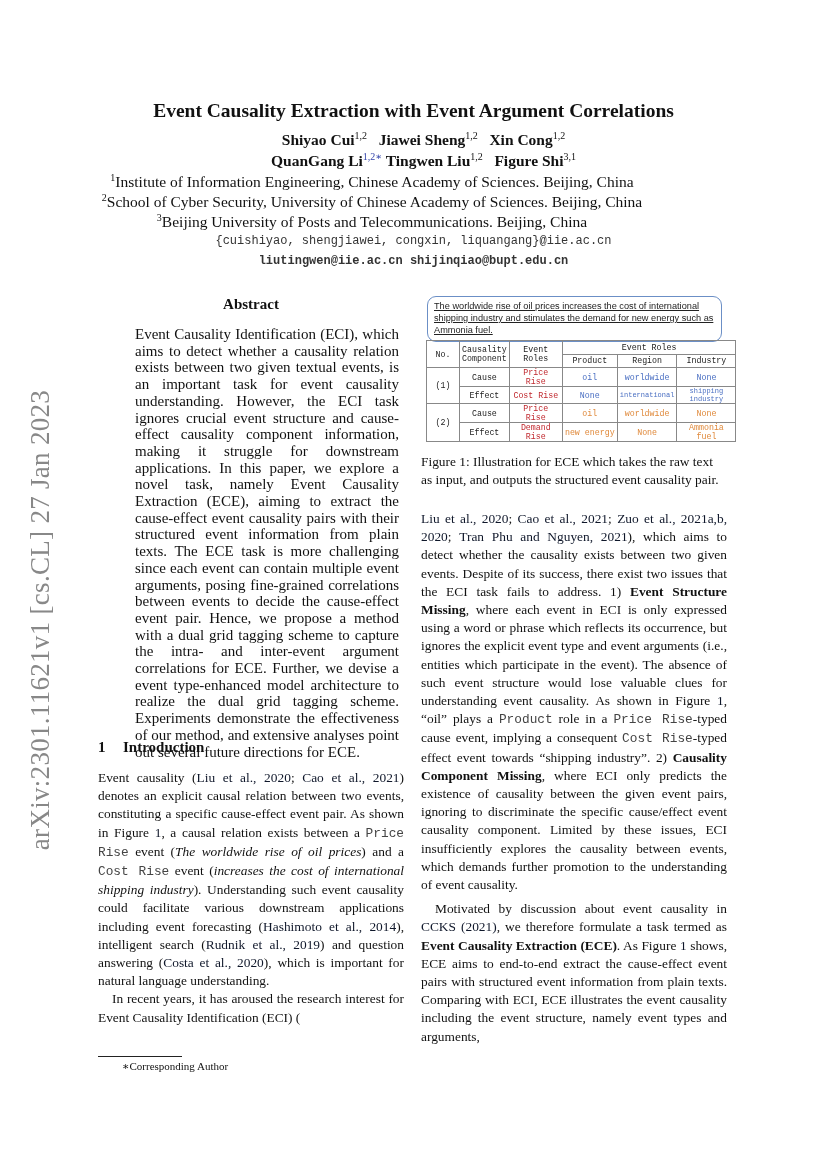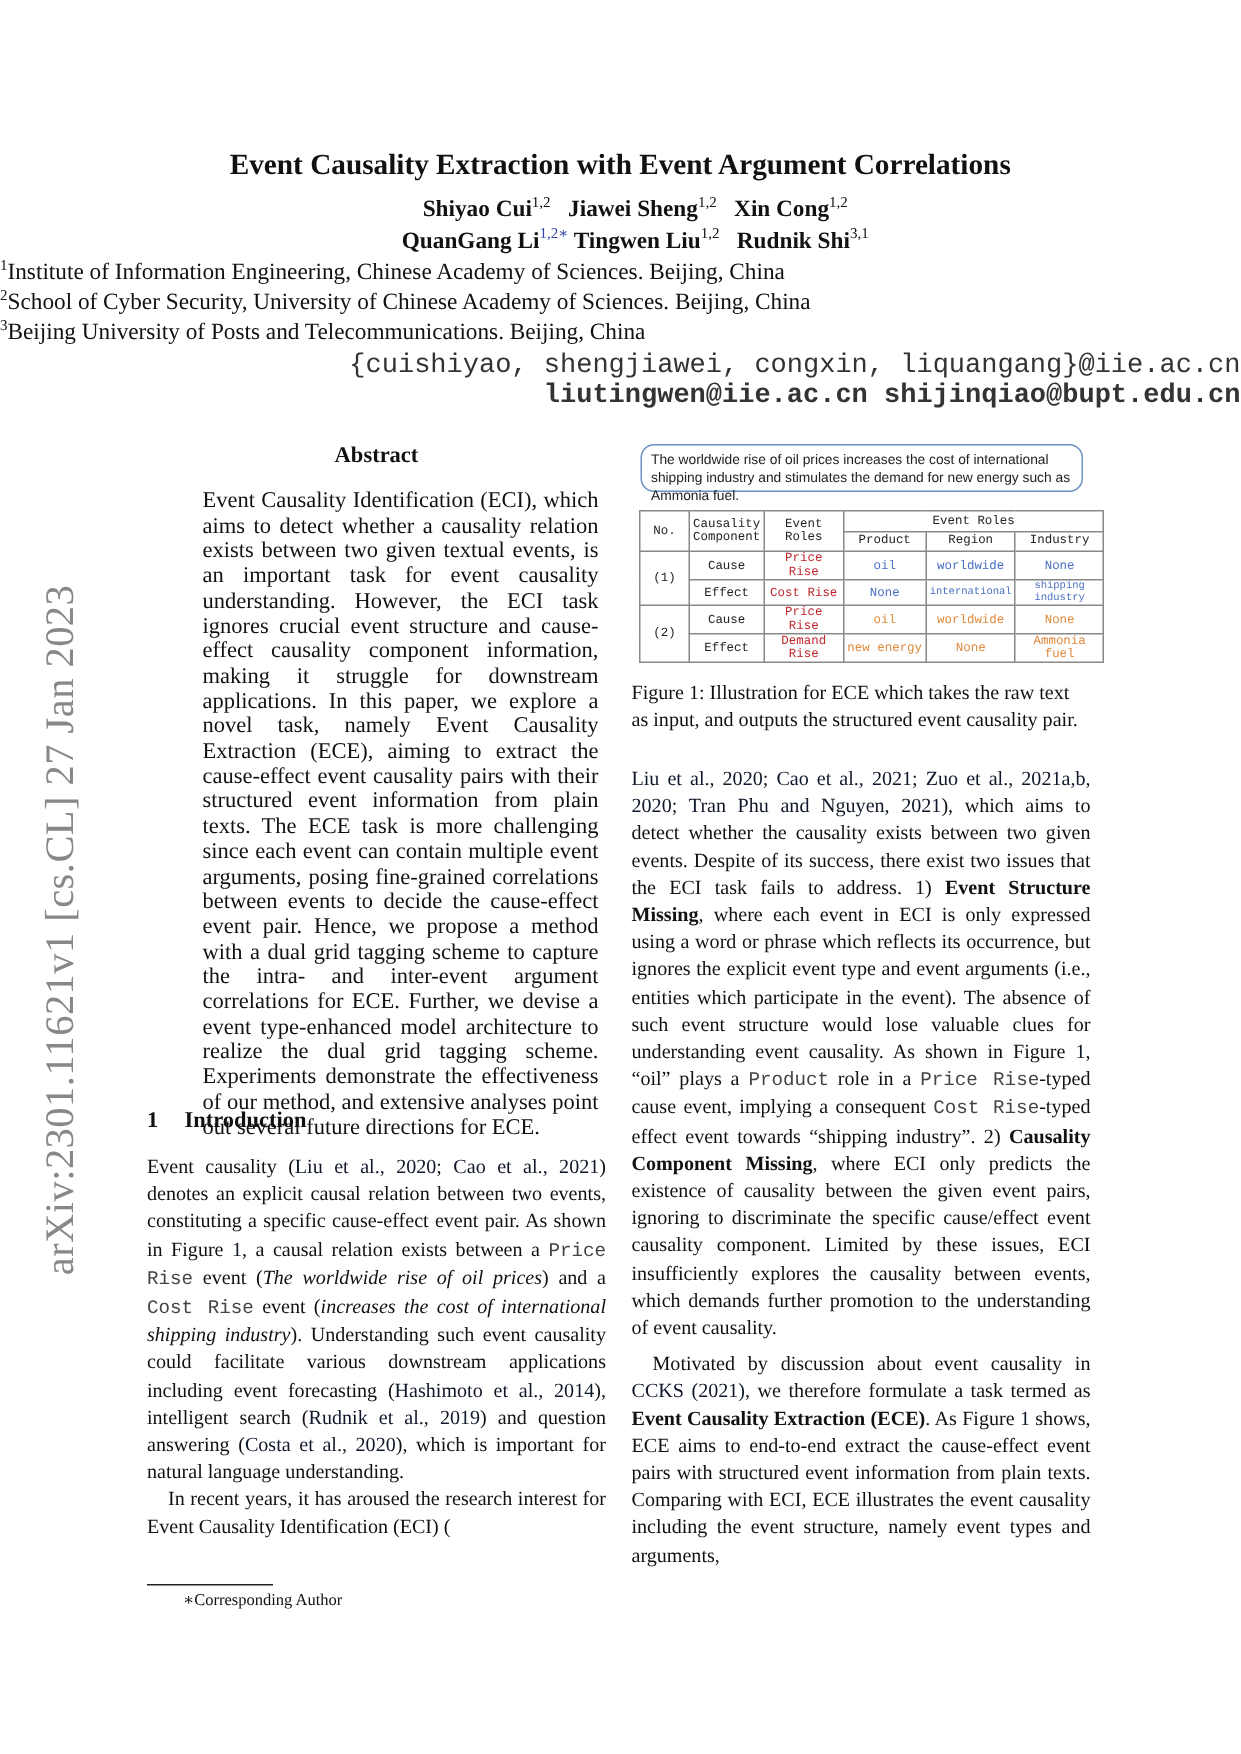--- a/index.html
+++ b/index.html
@@ -1,40 +1,40 @@
 <!DOCTYPE html>
 <html><head>
 <meta charset="utf-8">
 <style>
   html, body { margin: 0; padding: 0; background: #ffffff; }
   body { width: 827px; height: 1169px; position: relative; overflow: hidden;
          font-family: "Liberation Serif", "DejaVu Serif", serif; color: #111; }
   .abs { position: absolute; }
   .title { left: 0; width: 827px; top: 100px; text-align: center; font-weight: bold; font-size: 19.5px; }
   .authors { left: 0; width: 827px; text-align: center; font-weight: bold; font-size: 15.5px; padding-left: 10px; }
-  .affil { left: 0; width: 744px; text-align: left; font-size: 15.5px; }
-  .email { left: 0; width: 827px; text-align: right; font-family: "Liberation Mono", "DejaVu Sans Mono", monospace; font-size: 18px; color: #333; }
+  .affil { left: 0; width: 744px; text-align: center; font-size: 15.5px; }
+  .email { left: 0; width: 827px; text-align: center; font-family: "Liberation Mono", "DejaVu Sans Mono", monospace; font-size: 12px; color: #333; }
   sup { font-size: 10px; font-weight: normal; }
   .side { left: 20px; top: 360px; width: 40px; height: 520px; }
   .side span { position: absolute; left: 50%; top: 50%; transform: translate(-50%,-50%) rotate(-90deg);
                white-space: nowrap; font-size: 27px; color: #888; letter-spacing: 0.3px; }
   .col { width: 306px; font-size: 13.4px; line-height: 18.2px; text-align: justify; }
   .col p { margin: 0; }
   .left { left: 98px; }
   .right { left: 421px; }
   .abs-head { font-weight: bold; font-size: 15px; text-align: center; width: 306px; left: 98px; top: 296px; }
   .abstract { left: 135px; width: 264px; top: 326px; font-size: 15px; line-height: 16.7px; text-align: justify; }
   .sec { font-weight: bold; font-size: 15px; left: 98px; top: 739px; }
   .sec .num { display: inline-block; width: 25px; }
   .cite { color: #0f172a; font-family: Liberation Serif, serif; }
   .mono { font-family: "Liberation Mono", "DejaVu Sans Mono", monospace; color: #444; font-size: 12.8px; }
   .fn-rule { left: 98px; top: 1056px; width: 84px; height: 1px; background: #222; }
   .fn { left: 122px; top: 1060px; font-size: 11px; }
-  .fig-box { left: 427px; top: 296px; width: 295px; height: 32px; border: 1.5px solid #6b8fc6; border-radius: 9px;
-             font-family: "Liberation Sans", "DejaVu Sans", sans-serif; font-size: 9.2px; line-height: 12px; padding: 3px 6px; box-sizing: border-box; color: #222; }
+  .fig-box { left: 427px; top: 296px; width: 295px; height: 46px; border: 1.5px solid #6b8fc6; border-radius: 9px;
+             font-family: "Liberation Sans", "DejaVu Sans", sans-serif; font-size: 9.2px; line-height: 12px; padding: 3px 6px; box-sizing: border-box; color: #222; text-decoration: underline; }
   .fig-table { left: 426px; top: 340px; border-collapse: collapse; font-family: "Liberation Sans", "DejaVu Sans", sans-serif; font-size: 8.3px; color: #222; }
   .fig-table td, .fig-table th { border: 0.8px solid #888; text-align: center; font-weight: normal; padding: 0 2px; height: 12.5px; }
   .fig-table { border: 1.2px solid #222; font-family: Liberation Mono, monospace; }
   .fig-table tr.grp-top td { border-top: 1.2px solid #222; }
   .red { color: #c0282e; }
   .blue { color: #4a6fc2; }
   .orange { color: #e08a3c; }
   .caption { left: 421px; top: 434px; width: 306px; font-size: 13.4px; line-height: 18px; margin-top: 19px; }
 </style>
 </head>
@@ -47,21 +47,21 @@
 <div class="abs title">Event Causality Extraction with Event Argument Correlations</div>
 
 <div class="abs authors" style="top:130px;">
   <span><span>Shiyao Cui</span><sup>1,2</sup></span>&nbsp;&nbsp;
   <span><span>Jiawei Sheng</span><sup>1,2</sup></span>&nbsp;&nbsp;
   <span><span>Xin Cong</span><sup>1,2</sup></span>
 </div>
 <div class="abs authors" style="top:151px;">
   <span><span>QuanGang Li</span><sup style="color:#3344aa">1,2∗</sup></span>
   <span><span>Tingwen Liu</span><sup>1,2</sup></span>&nbsp;&nbsp;
-  <span><span>Rudnik Shi</span><sup>3,1</sup></span>
+  <span><span>Figure Shi</span><sup>3,1</sup></span>
 </div>
 
 <div class="abs affil" style="top:172px;"><sup>1</sup><span>Institute of Information Engineering, Chinese Academy of Sciences. Beijing, China</span></div>
 <div class="abs affil" style="top:192px;"><sup>2</sup><span>School of Cyber Security, University of Chinese Academy of Sciences. Beijing, China</span></div>
 <div class="abs affil" style="top:212px;"><sup>3</sup><span>Beijing University of Posts and Telecommunications. Beijing, China</span></div>
 <div class="abs email" style="top:234px;">{cuishiyao, shengjiawei, congxin, liquangang}@iie.ac.cn</div>
 <div class="abs email" style="top:254px;font-weight:bold;">liutingwen@iie.ac.cn shijinqiao@bupt.edu.cn</div>
 
 <div class="abs abs-head">Abstract</div>
 <div class="abs abstract">Event Causality Identification (ECI), which aims to detect whether a causality relation exists between two given textual events, is an important task for event causality understanding. However, the ECI task ignores crucial event structure and cause-effect causality component information, making it struggle for downstream applications. In this paper, we explore a novel task, namely Event Causality Extraction (ECE), aiming to extract the cause-effect event causality pairs with their structured event information from plain texts. The ECE task is more challenging since each event can contain multiple event arguments, posing fine-grained correlations between events to decide the cause-effect event pair. Hence, we propose a method with a dual grid tagging scheme to capture the intra- and inter-event argument correlations for ECE. Further, we devise a event type-enhanced model architecture to realize the dual grid tagging scheme. Experiments demonstrate the effectiveness of our method, and extensive analyses point out several future directions for ECE.</div>

